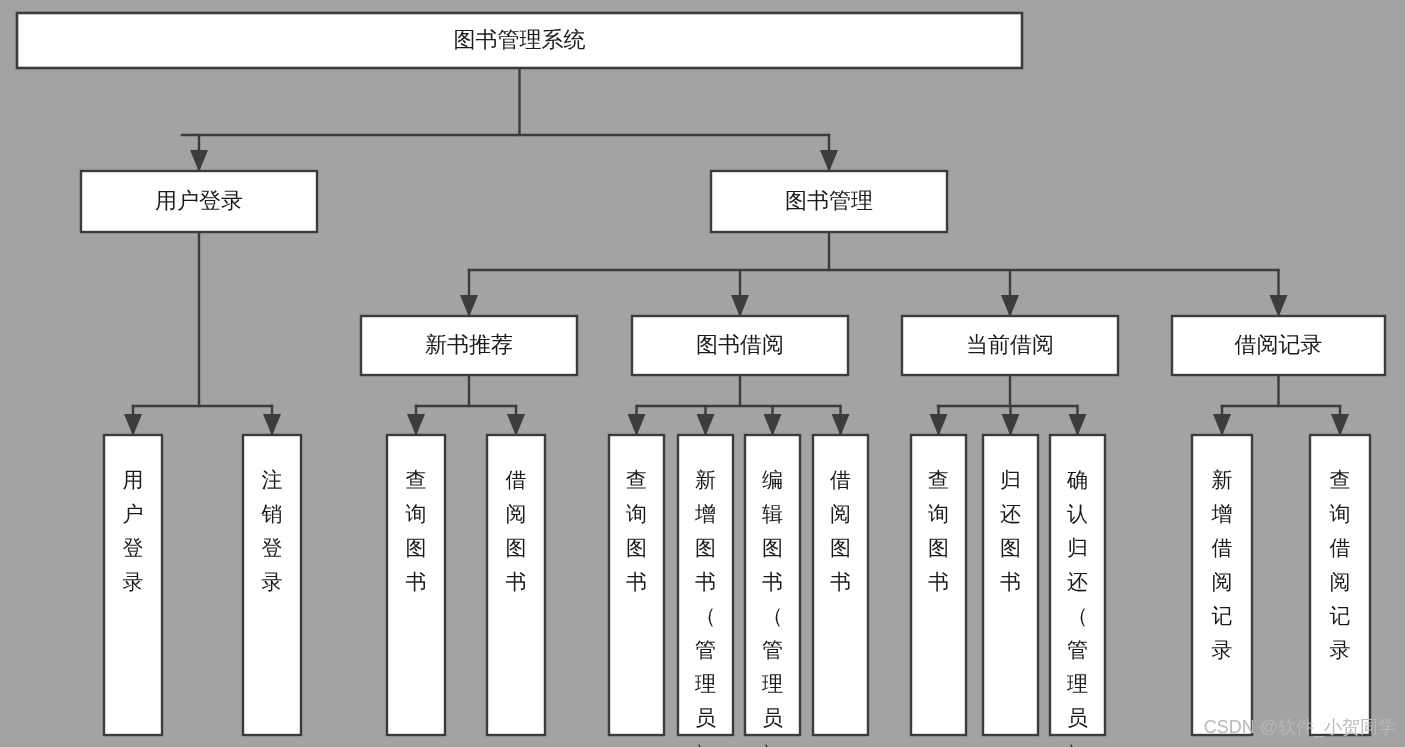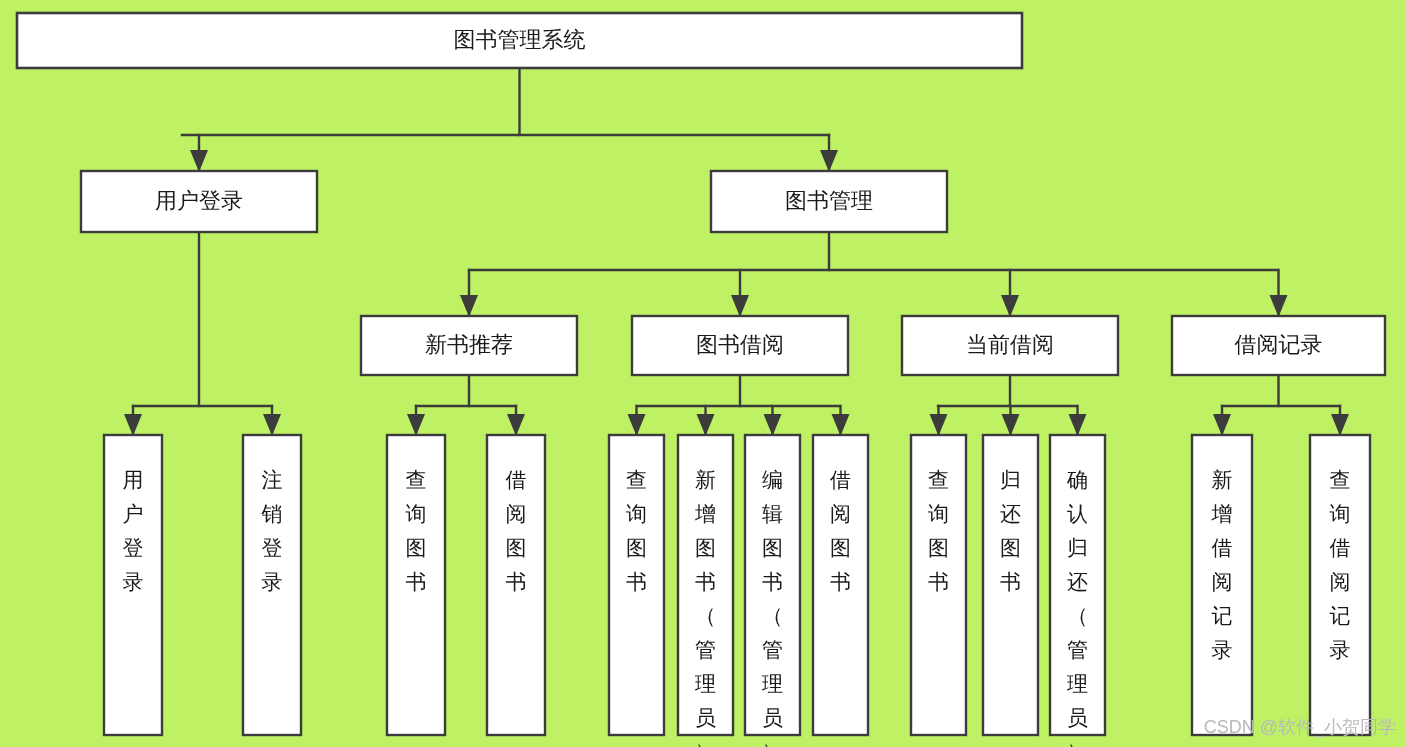--- a/index.html
+++ b/index.html
@@ -8,21 +8,21 @@
     padding: 0;
     background: #ffffff;
   }
   body {
     font-family: "Liberation Sans", "DejaVu Sans", sans-serif;
   }
   #diagram-root {
     position: relative;
     width: 1405px;
     height: 747px;
-    background: #bef264;
+    background: #a3a3a3;
     overflow: hidden;
   }
   svg.diagram-canvas {
     position: absolute;
     left: 0;
     top: 0;
     width: 1405px;
     height: 747px;
     display: block;
   }

